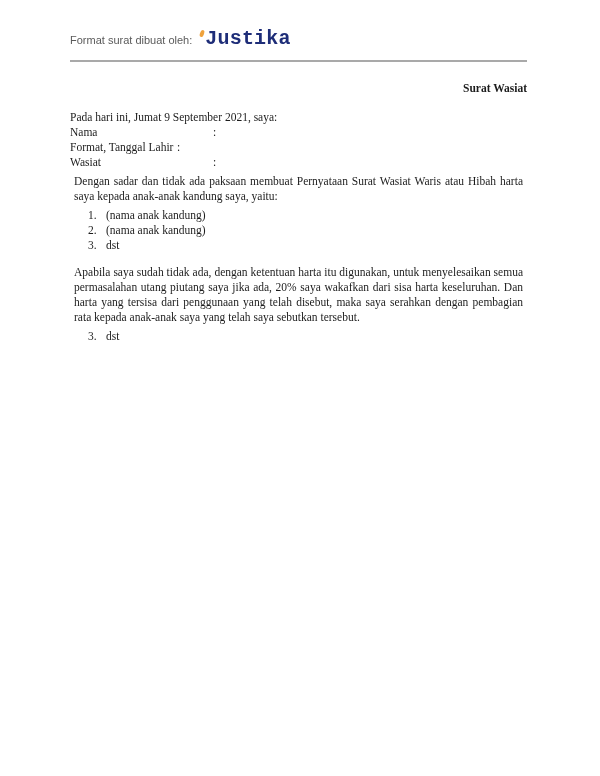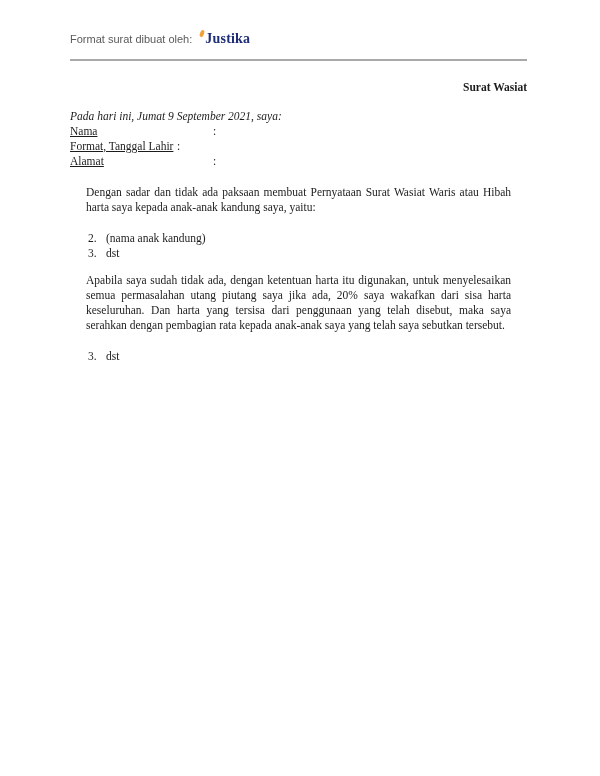--- a/index.html
+++ b/index.html
@@ -38,52 +38,50 @@
     position: absolute;
     left: 0;
     top: -2px;
     width: 4px;
     height: 7px;
     background: var(--brand-accent-orange, #efa23c);
     border-radius: 60% 40% 50% 50%;
     transform: rotate(18deg);
   }
   .logo-text {
-    font-family: Liberation Serif, serif;
+    font-family: Liberation Mono, monospace;
     font-weight: 700;
-    font-size: 14px;
+    font-size: 20px;
     letter-spacing: 0.2px;
     color: var(--brand-navy, #1e2d78);
   }
   .divider {
     margin-top: 13px;
     height: 2px;
     background: var(--divider-gray, #a9a9a9);
   }
   .doc-title {
     margin-top: 19px;
     text-align: right;
     font-weight: 700;
   }
   .opening {
     margin: 14px 0 0 0;
-    font-style: italic;
   }
   p {
-    margin: 16px;
+    margin: 4px;
   }
   .para {
     text-align: justify;
   }
   .gap {
     margin-top: 12px;
   }
   .field-row {
     position: relative;
-    text-decoration: underline;
   }
   .field-colon {
     position: absolute;
     top: 0;
   }
   .colon-far  { left: 143px; }
   .colon-near { left: 107px; }
   .list-row {
     padding-left: 18px;
   }
@@ -113,27 +111,30 @@
 
   <div class="field-row">
     <span>Nama</span>
     <span class="field-colon colon-far">:</span>
   </div>
   <div class="field-row">
     <span>Format, Tanggal Lahir</span>
     <span class="field-colon colon-near">:</span>
   </div>
   <div class="field-row">
-    <span>Alamat</span>
+    <span>Wasiat</span>
     <span class="field-colon colon-far">:</span>
   </div>
 
   <p class="para">Dengan sadar dan tidak ada paksaan membuat Pernyataan Surat Wasiat Waris atau Hibah harta saya kepada anak-anak kandung saya, yaitu:</p>
 
   <div>
+    <div class="list-row">
+      <span class="list-num">1.</span><span>(nama anak kandung)</span>
+    </div>
     <div class="list-row">
       <span class="list-num">2.</span><span>(nama anak kandung)</span>
     </div>
     <div class="list-row">
       <span class="list-num">3.</span><span>dst</span>
     </div>
   </div>
 
 
   <p class="para gap">Apabila saya sudah tidak ada, dengan ketentuan harta itu digunakan, untuk menyelesaikan semua permasalahan utang piutang saya jika ada, 20% saya wakafkan dari sisa harta keseluruhan. Dan harta yang tersisa dari penggunaan yang telah disebut, maka saya serahkan dengan pembagian rata kepada anak-anak saya yang telah saya sebutkan tersebut.</p>

